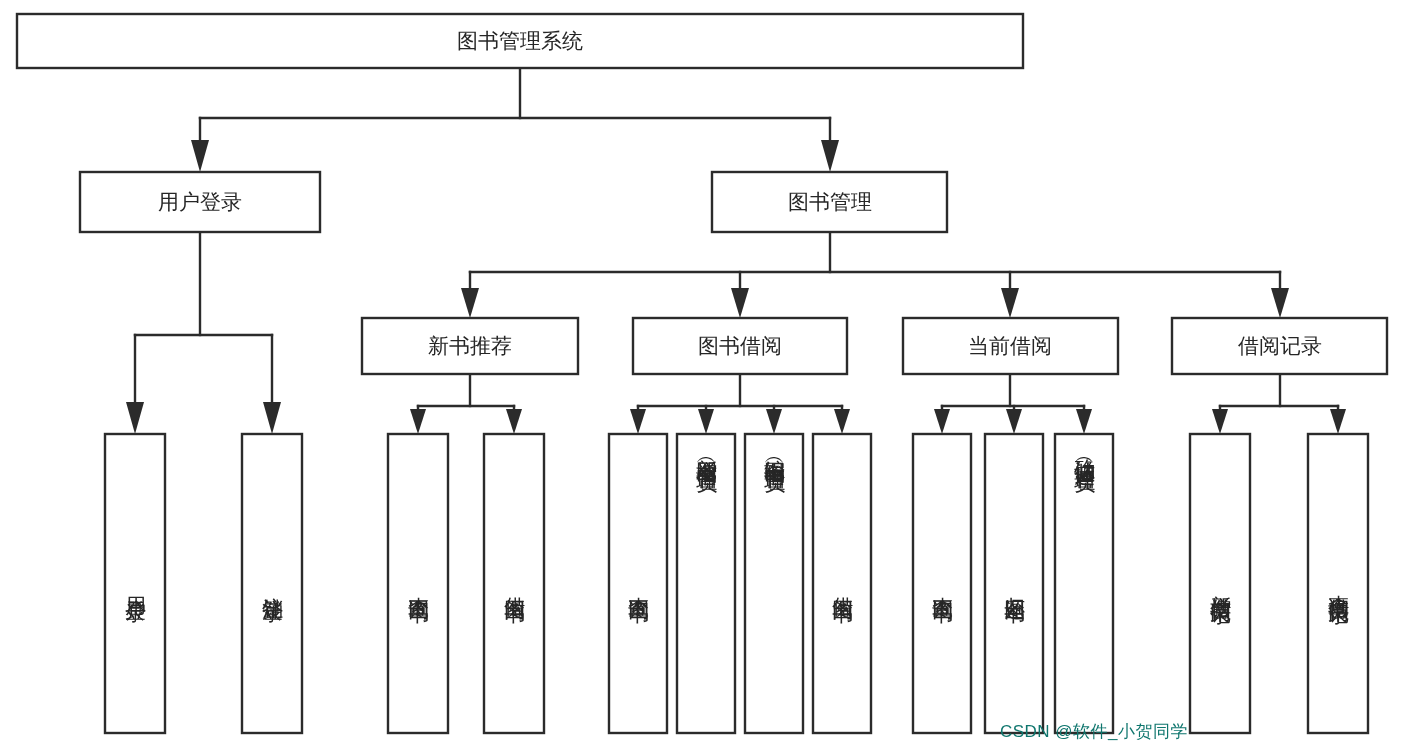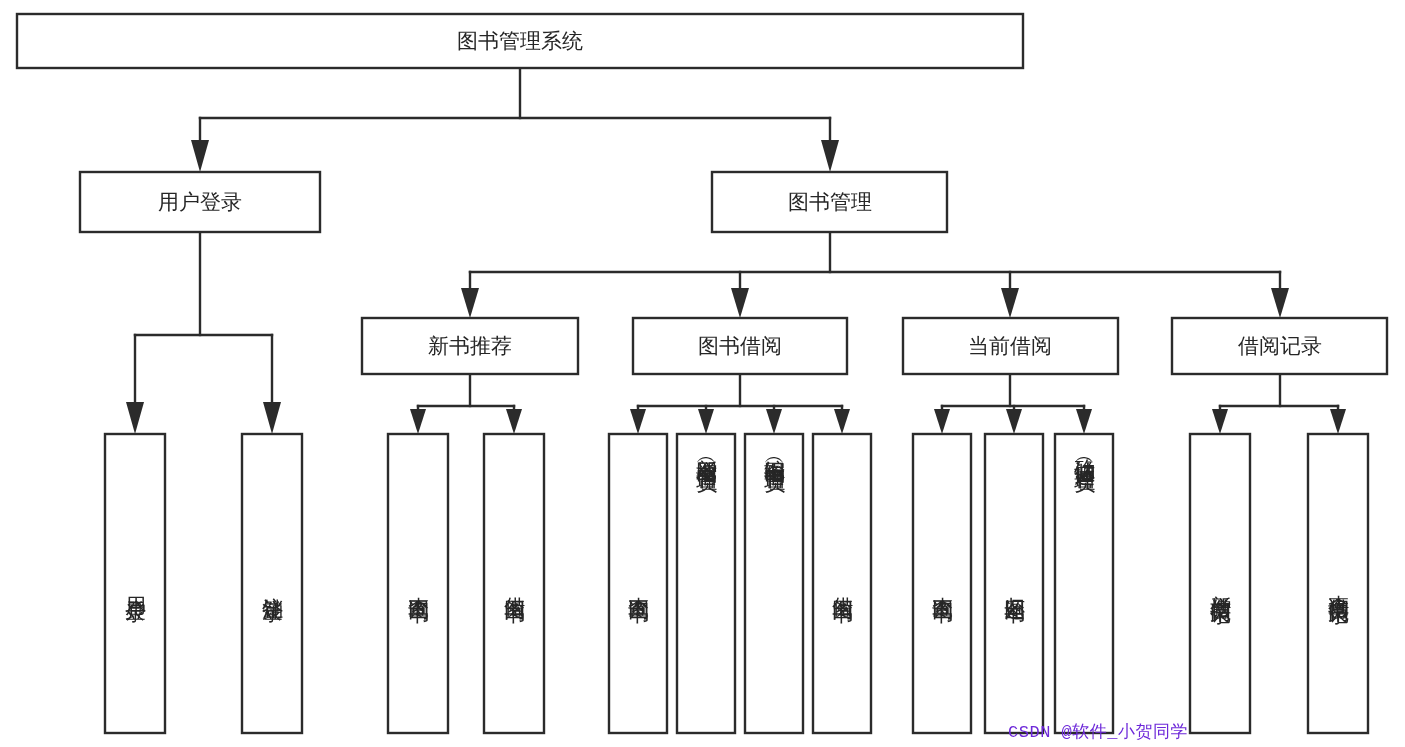--- a/index.html
+++ b/index.html
@@ -65,23 +65,23 @@
     line-height: 1.32;
     letter-spacing: 2px;
     color: #262626;
     white-space: nowrap;
     text-align: center;
   }
   .watermark {
     position: absolute;
     right: 8px;
     bottom: 4px;
-    font-family: Liberation Mono, monospace;
+    font-family: Liberation Sans, sans-serif;
     font-size: 17px;
-    color: #6d28d9;
+    color: #0f766e;
     letter-spacing: 0.5px;
     white-space: nowrap;
   }
 </style>
 </head>
 <body>
 
 <div id="diagram-root">
 
   <svg class="diagram" viewBox="0 0 1405 747">

